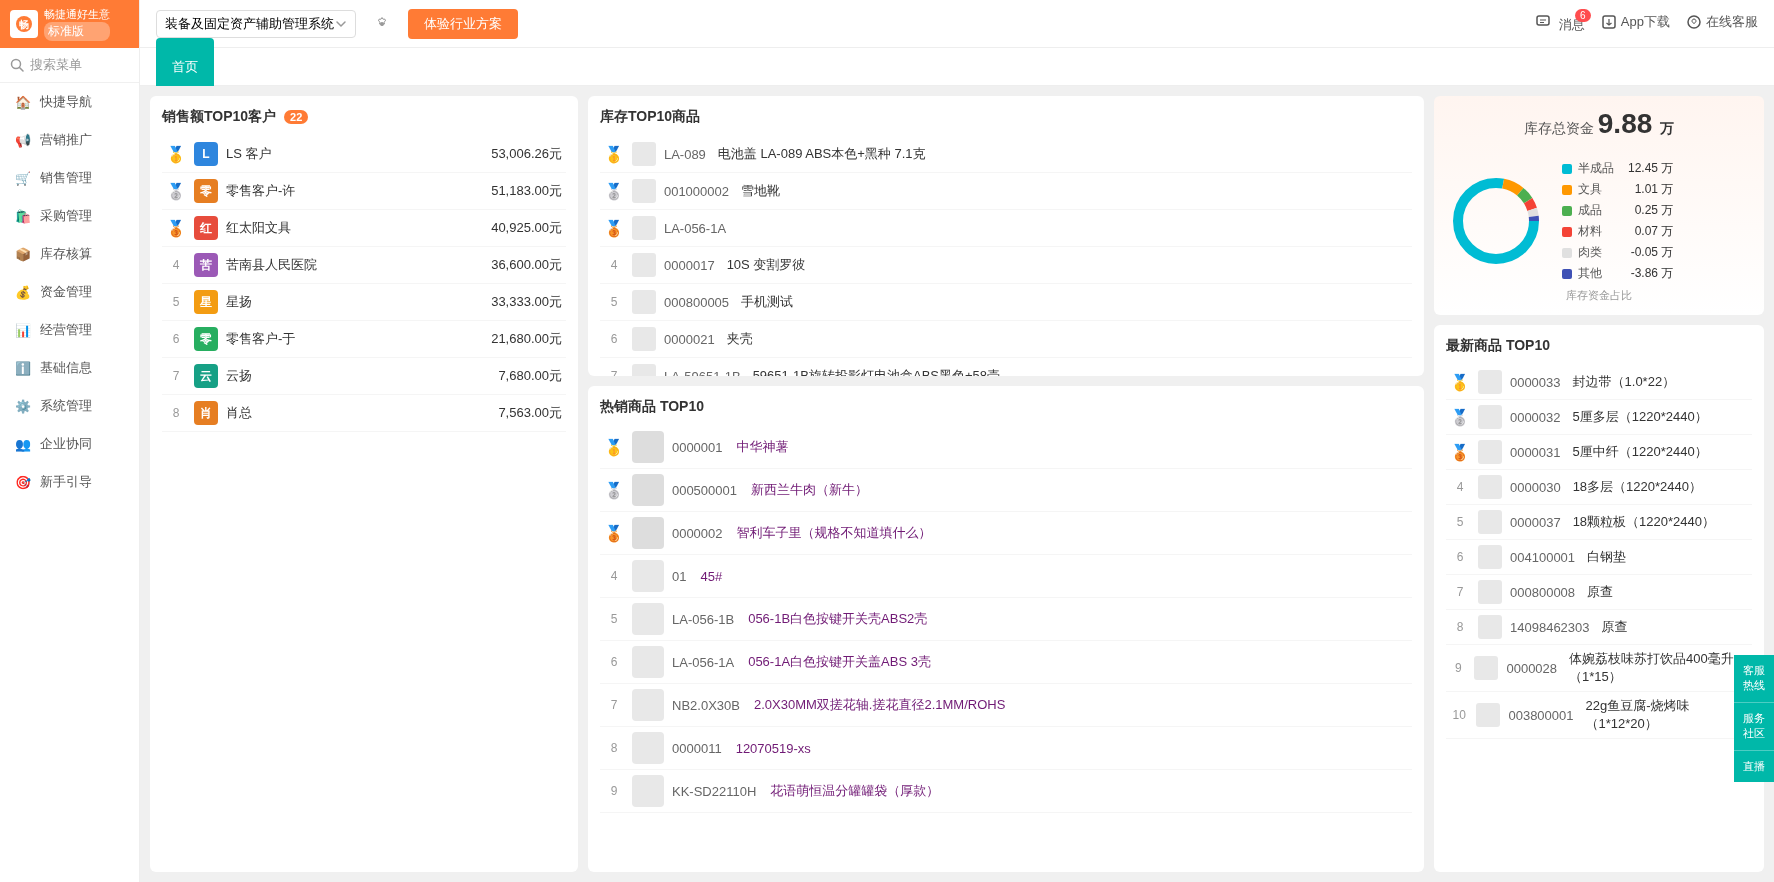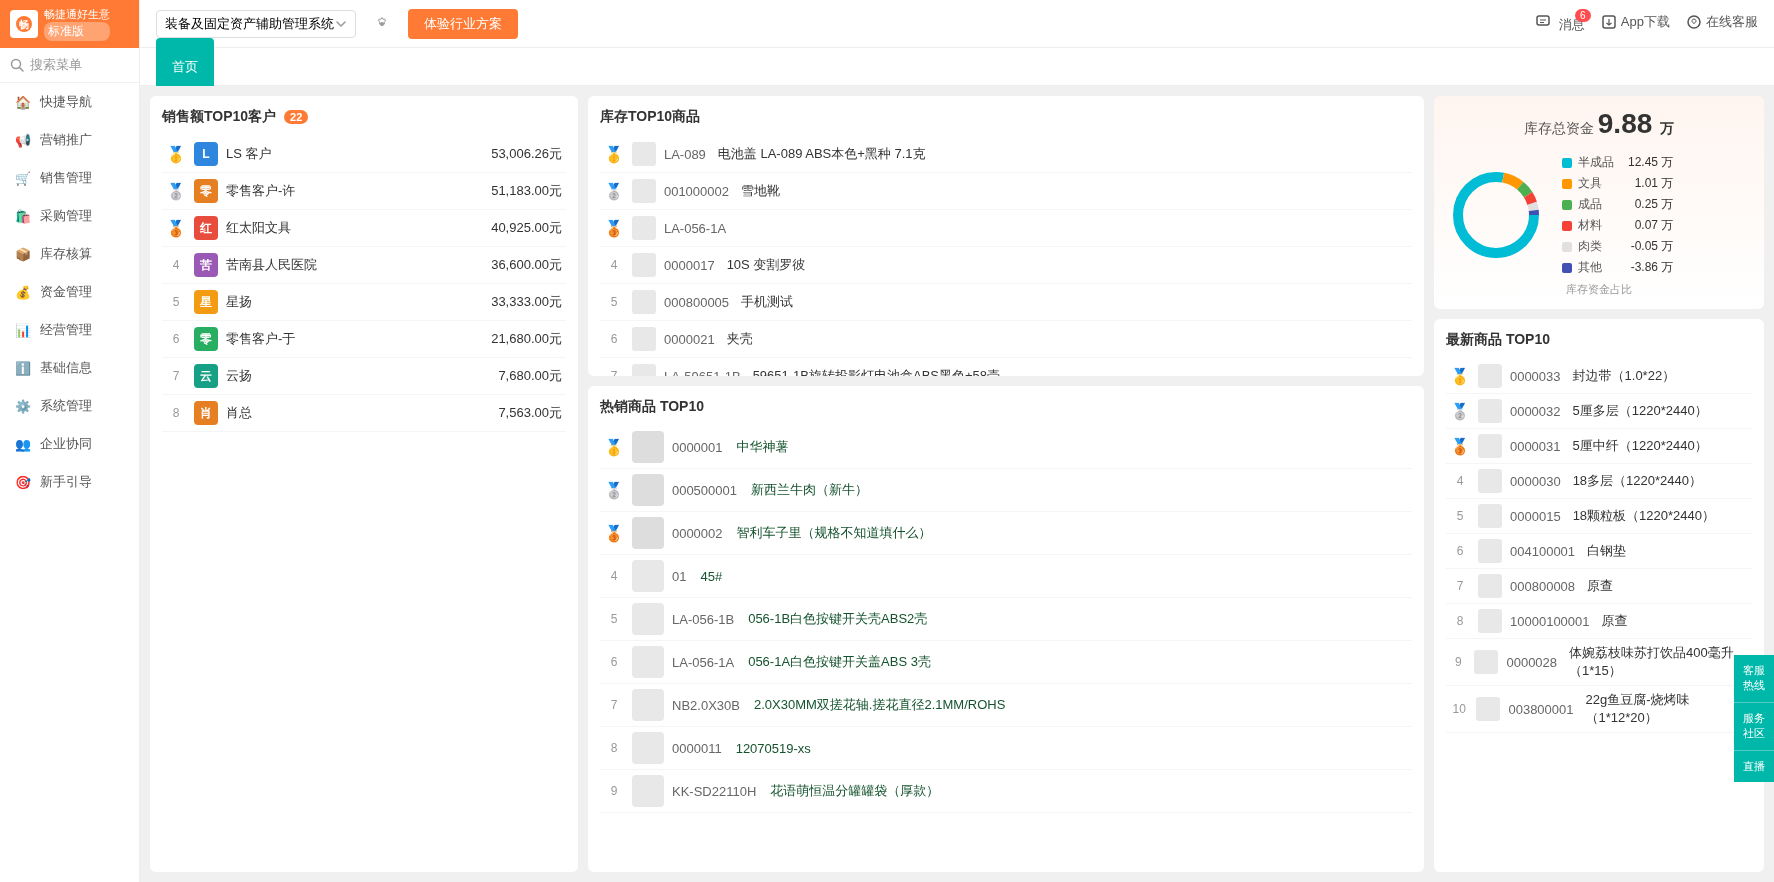--- a/index.html
+++ b/index.html
@@ -48,25 +48,25 @@
     .rank-num { width: 20px; text-align: center; font-size: 12px; color: #999; }
     .rank-avatar { width: 24px; height: 24px; border-radius: 4px; display: flex; align-items: center; justify-content: center; font-size: 12px; color: #fff; font-weight: bold; flex-shrink: 0; }
     .rank-name { flex: 1; color: #333; }
     .rank-amount { color: #333; font-weight: 500; }
 
     
     .product-item { display: flex; align-items: center; padding: 5px 4px; gap: 8px; font-size: 13px; border-bottom: 1px solid #f5f5f5; }
     .product-rank { width: 20px; text-align: center; color: #999; font-size: 12px; }
     .product-img { width: 32px; height: 32px; background: #e8e8e8; border-radius: 4px; flex-shrink: 0; display: flex; align-items: center; justify-content: center; overflow: hidden; }
     .product-code { color: #666; margin-right: 6px; }
-    .product-name { color: #14532d; flex: 1; }
+    .product-name { color: #701a75; flex: 1; }
 
     
     .inventory-card { background: linear-gradient(to bottom, #fff5f0, #fff); border-radius: 6px; padding: 12px; }
-    .inventory-total { text-align: center; font-size: 14px; color: #555; margin-bottom: 14px; }
+    .inventory-total { text-align: center; font-size: 14px; color: #555; margin-bottom: 20px; }
     .inventory-amount { font-size: 28px; font-weight: bold; color: #333; }
     .inventory-amount .unit { font-size: 14px; }
     .donut-container { display: flex; align-items: center; gap: 16px; margin-top: 10px; }
     .legend { display: flex; flex-direction: column; gap: 4px; font-size: 12px; }
     .legend-item { display: flex; align-items: center; gap: 6px; }
     .legend-dot { width: 10px; height: 10px; border-radius: 2px; flex-shrink: 0; }
     .legend-label { color: #555; flex: 1; }
     .legend-value { color: #333; font-weight: 500; margin-left: auto; padding-left: 8px; }
     .inventory-subtitle { text-align: center; font-size: 11px; color: #999; margin-top: 6px; }
 
@@ -464,39 +464,39 @@
   </div>
             <div class="new-product-item">
     <span class="np-rank">4</span>
     <span class="np-img"></span>
     <span class="np-code">0000030</span>
     <span class="np-name">18多层（1220*2440）</span>
   </div>
             <div class="new-product-item">
     <span class="np-rank">5</span>
     <span class="np-img"></span>
-    <span class="np-code">0000015</span>
+    <span class="np-code">0000037</span>
     <span class="np-name">18颗粒板（1220*2440）</span>
   </div>
             <div class="new-product-item">
     <span class="np-rank">6</span>
     <span class="np-img"></span>
     <span class="np-code">004100001</span>
     <span class="np-name">白钢垫</span>
   </div>
             <div class="new-product-item">
     <span class="np-rank">7</span>
     <span class="np-img"></span>
     <span class="np-code">000800008</span>
     <span class="np-name">原查</span>
   </div>
             <div class="new-product-item">
     <span class="np-rank">8</span>
     <span class="np-img"></span>
-    <span class="np-code">10000100001</span>
+    <span class="np-code">14098462303</span>
     <span class="np-name">原查</span>
   </div>
             <div class="new-product-item">
     <span class="np-rank">9</span>
     <span class="np-img"></span>
     <span class="np-code">0000028</span>
     <span class="np-name">体婉荔枝味苏打饮品400毫升（1*15）</span>
   </div>
             <div class="new-product-item">
     <span class="np-rank">10</span>

